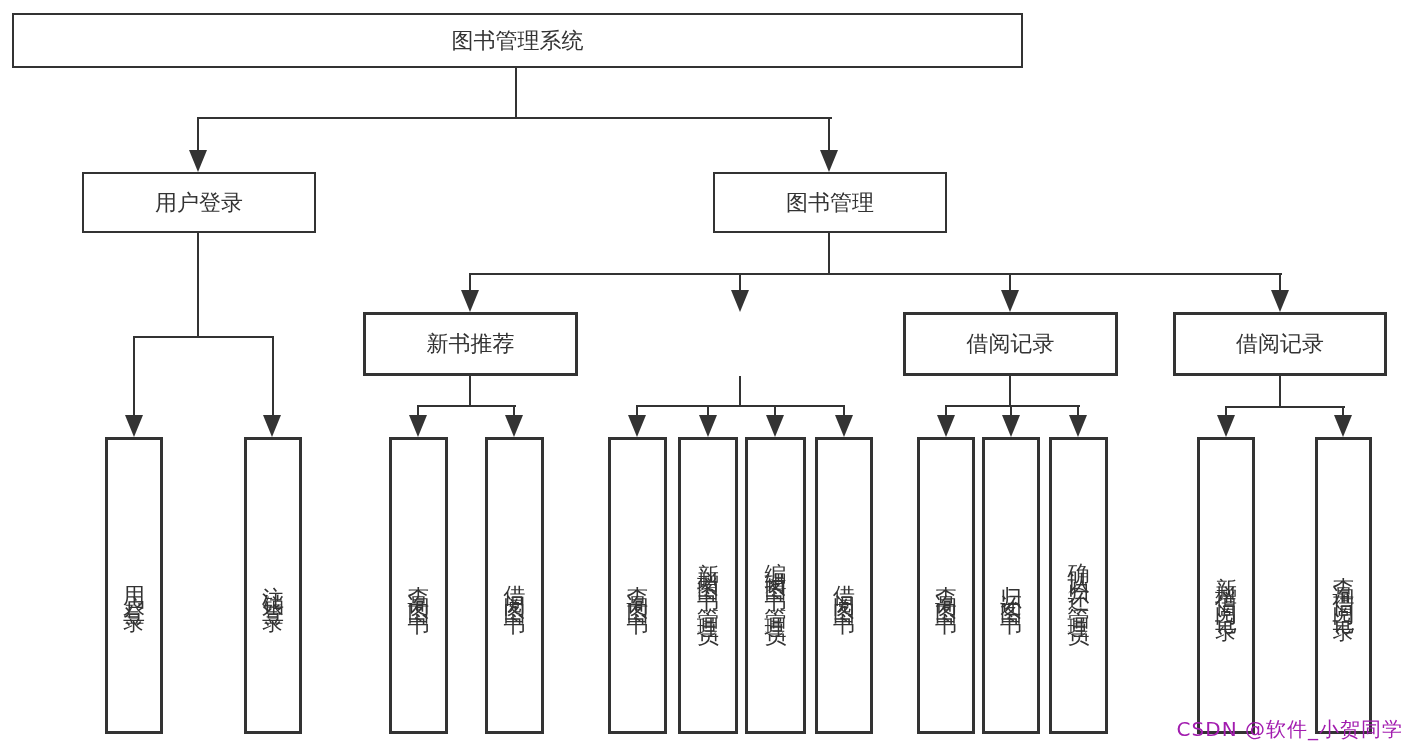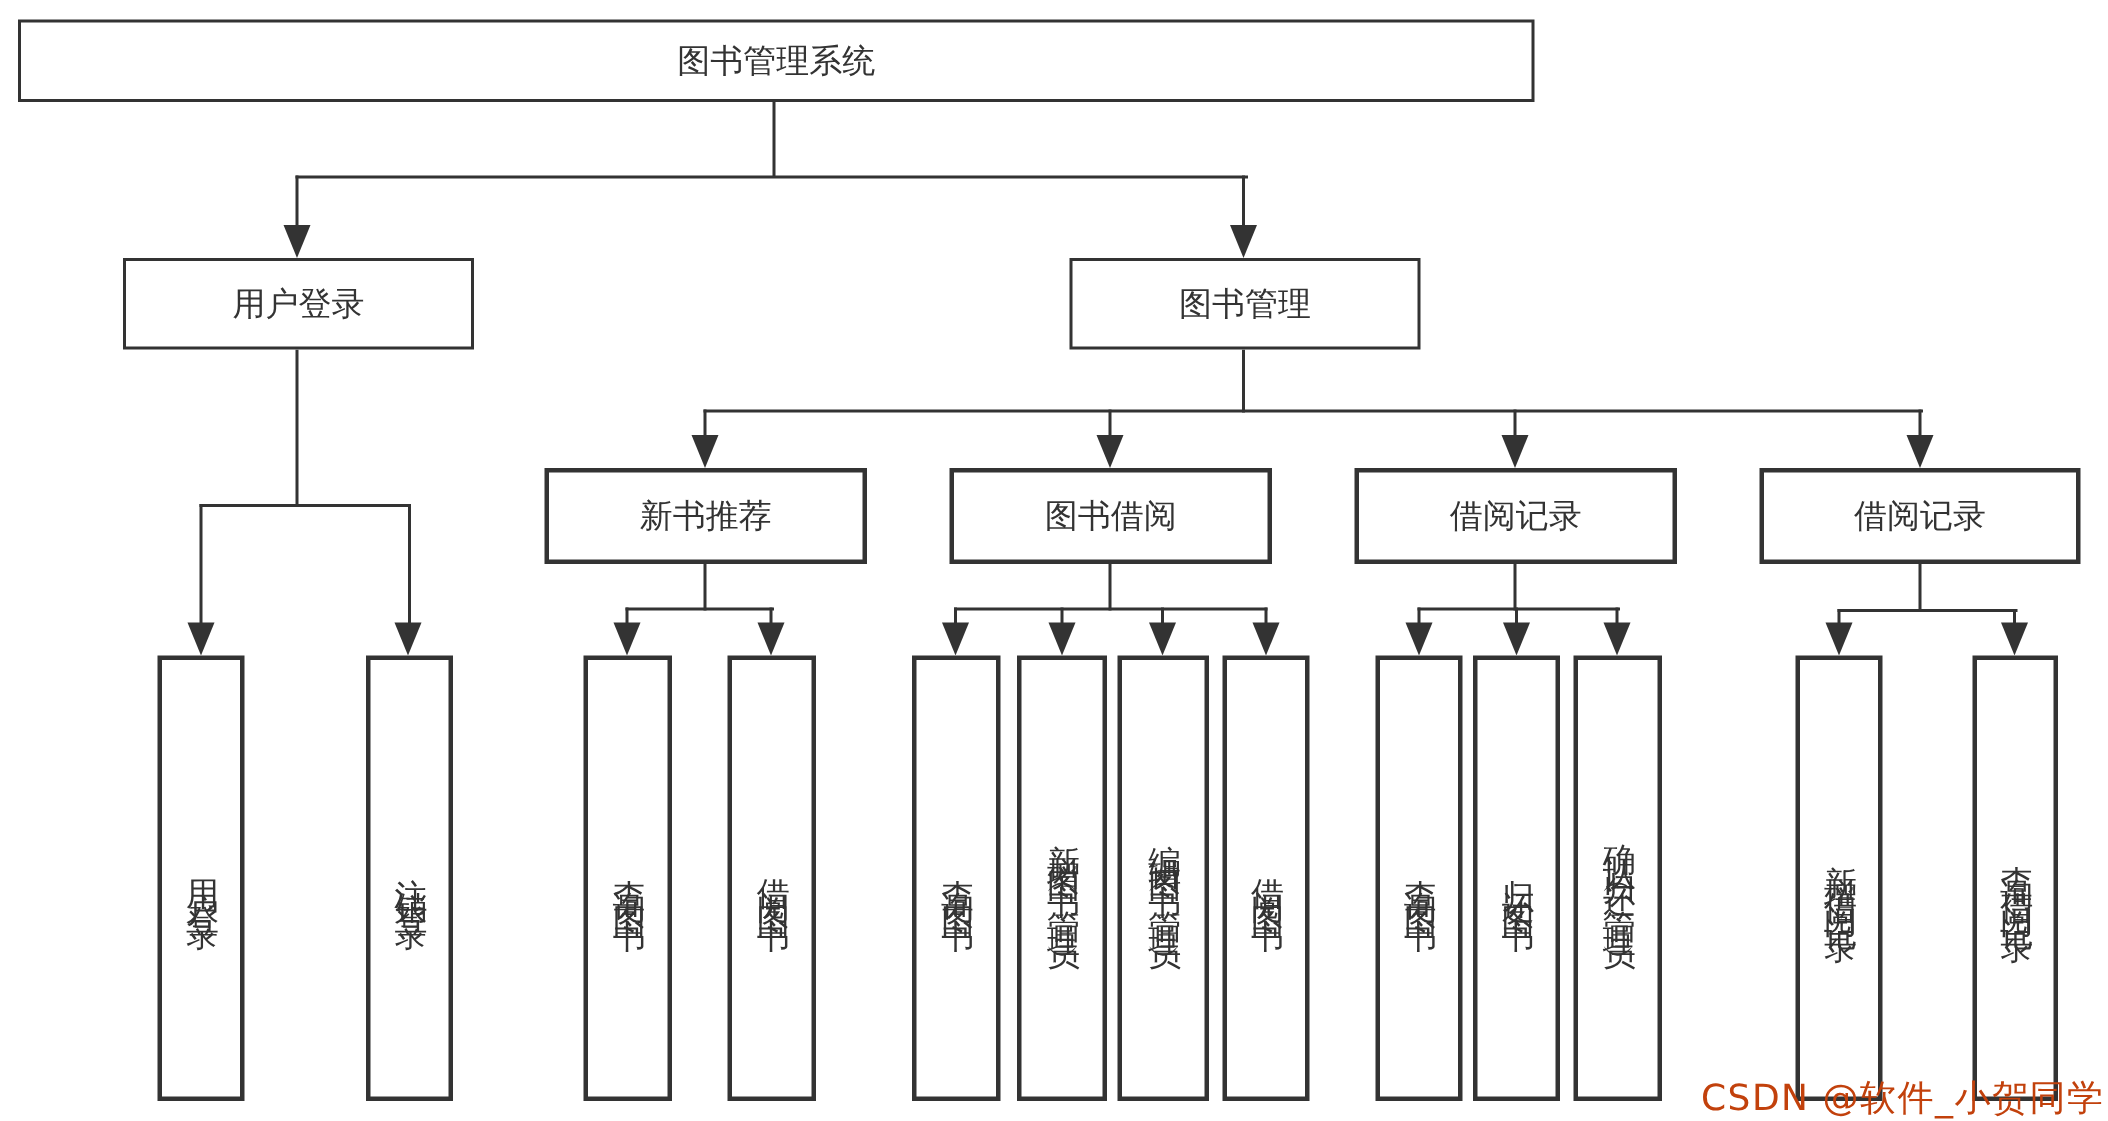--- a/index.html
+++ b/index.html
@@ -42,22 +42,22 @@
     height: 0;
     border-left: 9px solid transparent;
     border-right: 9px solid transparent;
     border-top: 22px solid #333333;
     z-index: 1;
   }
   .watermark {
     position: absolute;
     right: 2px;
     top: 716px;
-    font-size: 24px;
-    color: #c2410c;
+    font-size: 20px;
+    color: #a21caf;
     letter-spacing: 1px;
     z-index: 3;
   }
 </style>
 </head>
 <body>
 
 <div class="canvas">
 
   <div class="line" style="left:515px;top:68px;width:2px;height:50px"></div>
@@ -127,23 +127,20 @@
   <div class="node l2" style="left:82px;top:172px;width:234px;height:61px">
     <span>用户登录</span>
   </div>
   <div class="node l2" style="left:713px;top:172px;width:234px;height:61px">
     <span>图书管理</span>
   </div>
 
   <div class="node l3" style="left:363px;top:312px;width:215px;height:64px">
     <span>新书推荐</span>
   </div>
-  <div class="node l3" style="left:633px;top:312px;width:215px;height:64px">
-    <span>图书借阅</span>
-  </div>
   <div class="node l3" style="left:903px;top:312px;width:215px;height:64px">
     <span>借阅记录</span>
   </div>
   <div class="node l3" style="left:1173px;top:312px;width:214px;height:64px">
     <span>借阅记录</span>
   </div>
 
   <div class="node leaf" style="left:105px;top:437px;width:58px;height:297px">
     <span class="vtext">用户登录</span>
   </div>

